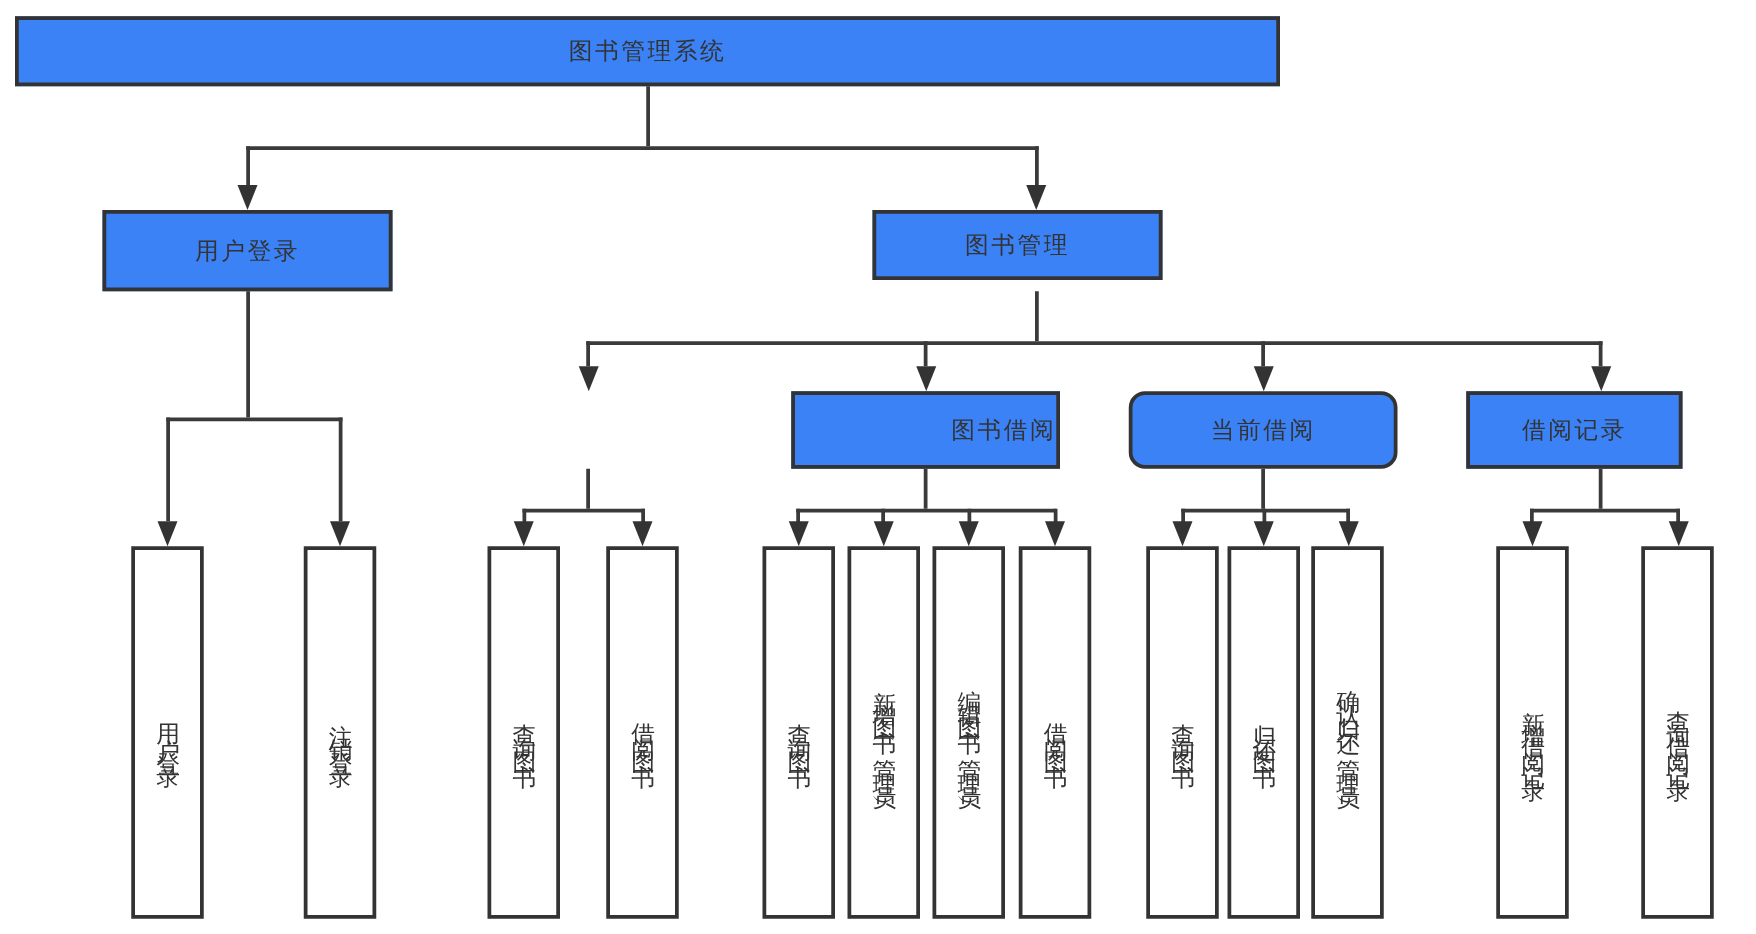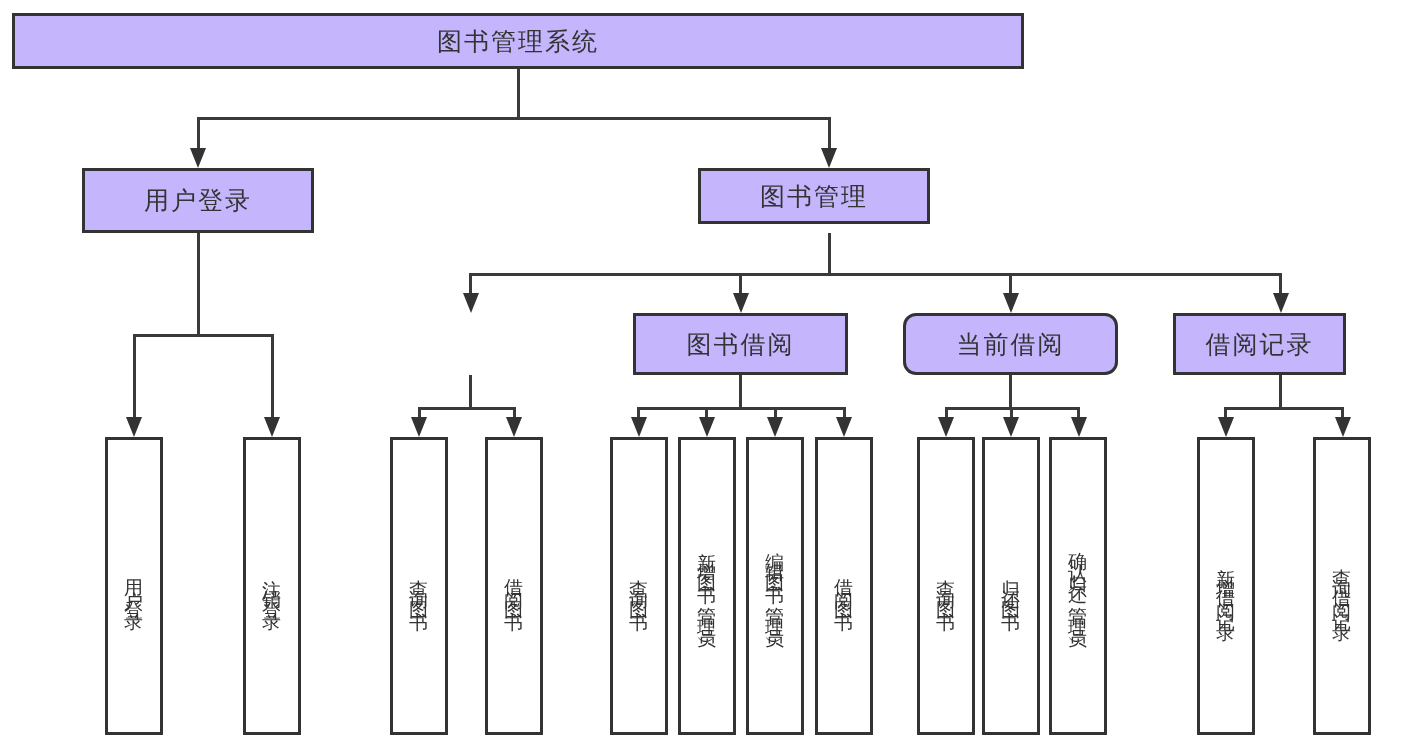--- a/index.html
+++ b/index.html
@@ -8,25 +8,25 @@
     width: 1405px;
     height: 747px;
     background: #ffffff;
     overflow: hidden;
     font-family: "DejaVu Sans", "Liberation Sans", sans-serif;
   }
   .hbox {
     position: absolute;
     box-sizing: border-box;
     border: 3px solid #333333;
-    background: #c4b5fd;
+    background: #3b82f6;
     display: flex;
     align-items: center;
     justify-content: center;
-    font-size: 25px;
+    font-size: 19px;
     color: #333333;
     letter-spacing: 2px;
   }
   .leaf {
     position: absolute;
     box-sizing: border-box;
     width: 58px;
     height: 298px;
     top: 437px;
     border: 3px solid #333333;
@@ -73,21 +73,21 @@
     <span>图书管理系统</span>
   </div>
 
   <div class="hbox" style="left:82px; top:168px; width:232px; height:65px;">
     <span>用户登录</span>
   </div>
   <div class="hbox" style="left:698px; top:168px; width:232px; height:56px;">
     <span>图书管理</span>
   </div>
 
-  <div class="hbox" style="left:633px; top:313px; width:215px; height:62px;">
+  <div class="hbox" style="left:633px; top:313px; width:215px; height:62px;justify-content:flex-end;">
     <span>图书借阅</span>
   </div>
   <div class="hbox" style="left:903px; top:313px; width:215px; height:62px;border-radius:13px;">
     <span>当前借阅</span>
   </div>
   <div class="hbox" style="left:1173px; top:313px; width:173px; height:62px;">
     <span>借阅记录</span>
   </div>
 
   <div class="leaf" style="left:105px;">

